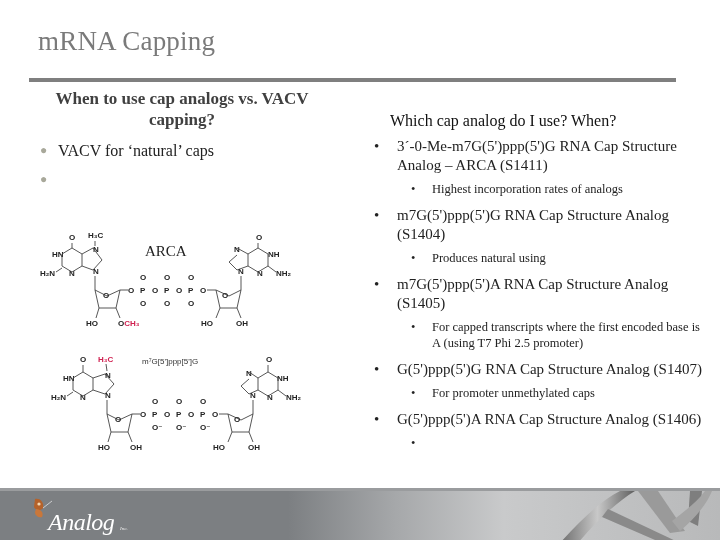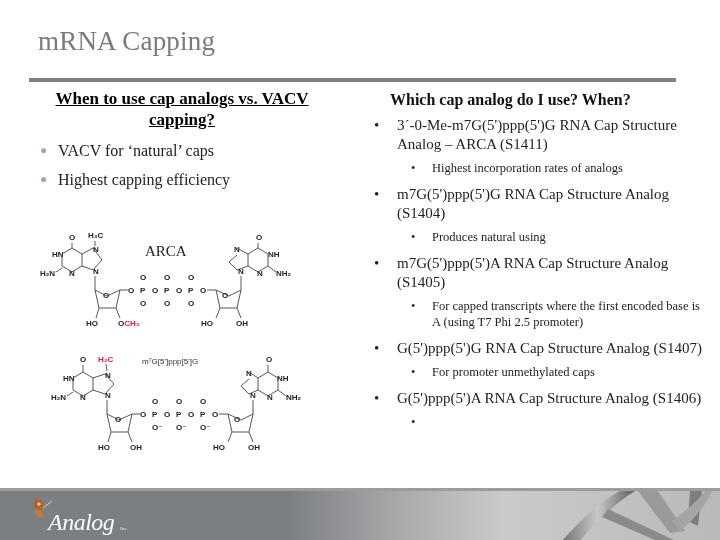--- a/index.html
+++ b/index.html
@@ -12,36 +12,36 @@
     .title {
       position: absolute; left: 38px; top: 26px;
       font-size: 27px; font-weight: normal; color: #7a7a7a;
       letter-spacing: 0.2px;
     }
     .left-col {
       position: absolute; left: 22px; top: 88px; width: 320px;
     }
     .left-heading {
       text-align: center; font-weight: bold; font-size: 17px; line-height: 21px;
-      color: #000000;
-      text-decoration: underline;
+      color: #404040;
     }
     .left-list { list-style: none; margin: 6px 0 0 0; padding: 0; }
     .left-list li {
       position: relative; padding-left: 36px; font-size: 16px; line-height: 29px; color: #222;
     }
     .left-list li .bullet {
       position: absolute; left: 18px; top: 0; color: #a8a89a; font-size: 12px;
     }
     .right-col {
       position: absolute; left: 362px; top: 90px; width: 340px;
     }
     .right-heading {
-      font-weight: bold; font-size: 16px; line-height: 20px; color: #111;
+      font-weight: normal; font-size: 16px; line-height: 20px; color: #111;
       padding-left: 28px;
+      margin-top: 21px;
     }
     .r-list { list-style: none; margin: 6px 0 0 0; padding: 0; }
     .r-item {
       position: relative; padding-left: 35px; font-size: 15px; line-height: 19px;
       color: #222; margin-bottom: 3px;
     }
     .r-item .bullet { position: absolute; left: 12px; top: 0; }
     .r-sub {
       position: relative; padding-left: 70px; font-size: 12.5px; line-height: 16px;
       color: #222; margin: 6px 0 9px 0;
@@ -85,21 +85,20 @@
 
 <div class="left-col">
   <div class="left-heading">When to use cap analogs vs. VACV capping?</div>
   <ul class="left-list">
     <li>
       <span class="bullet">●</span>
       <span>VACV for ‘natural’ caps</span>
     </li>
     <li>
       <span class="bullet">●</span>
-      <span>Highest capping efficiency</span>
     </li>
   </ul>
 </div>
 
 <svg class="chem" style="left:36px;top:226px;" width="270" height="110" viewBox="0 0 270 110">
 
   <text x="33" y="14">O</text>
   <text x="52" y="12">H₃C</text>
   <text x="57" y="26">N</text>
   <text x="16" y="31">HN</text>

